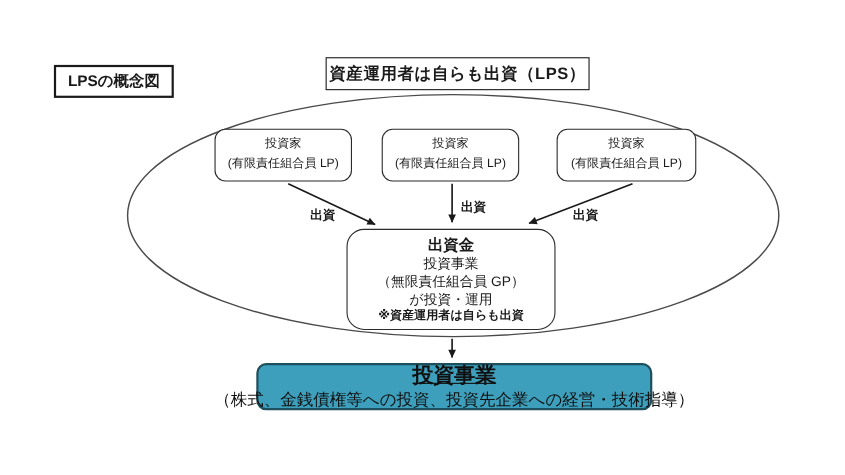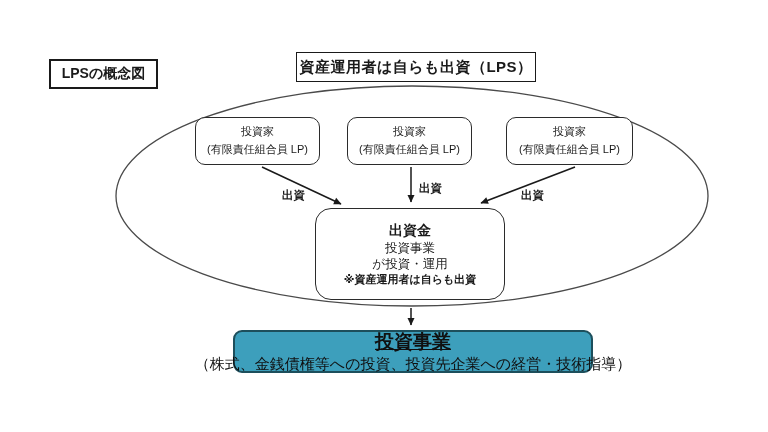--- a/index.html
+++ b/index.html
@@ -118,20 +118,21 @@
     <span>(有限責任組合員 LP)</span>
   </div>
 
   <span class="shussi s1">出資</span>
   <span class="shussi s2">出資</span>
   <span class="shussi s3">出資</span>
 
   <div class="box fund-box">
     <span class="fund-title">出資金</span>
     <span>投資事業</span>
+    <span>（無限責任組合員 GP）</span>
     <span>が投資・運用</span>
     <span class="fund-note">※資産運用者は自らも出資</span>
   </div>
 
   <div class="box business-box">
     <span class="business-title">投資事業</span>
     <span class="business-sub">（株式、金銭債権等への投資、投資先企業への経営・技術指導）</span>
   </div>
 
 </div>

